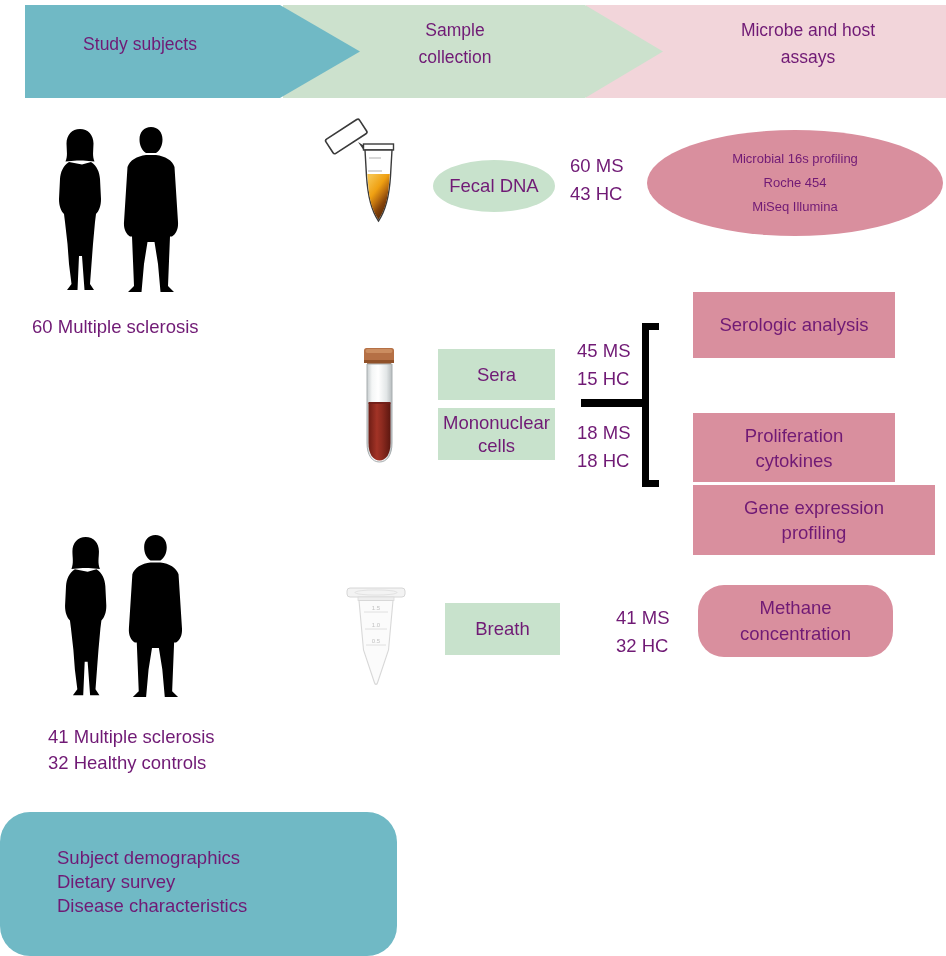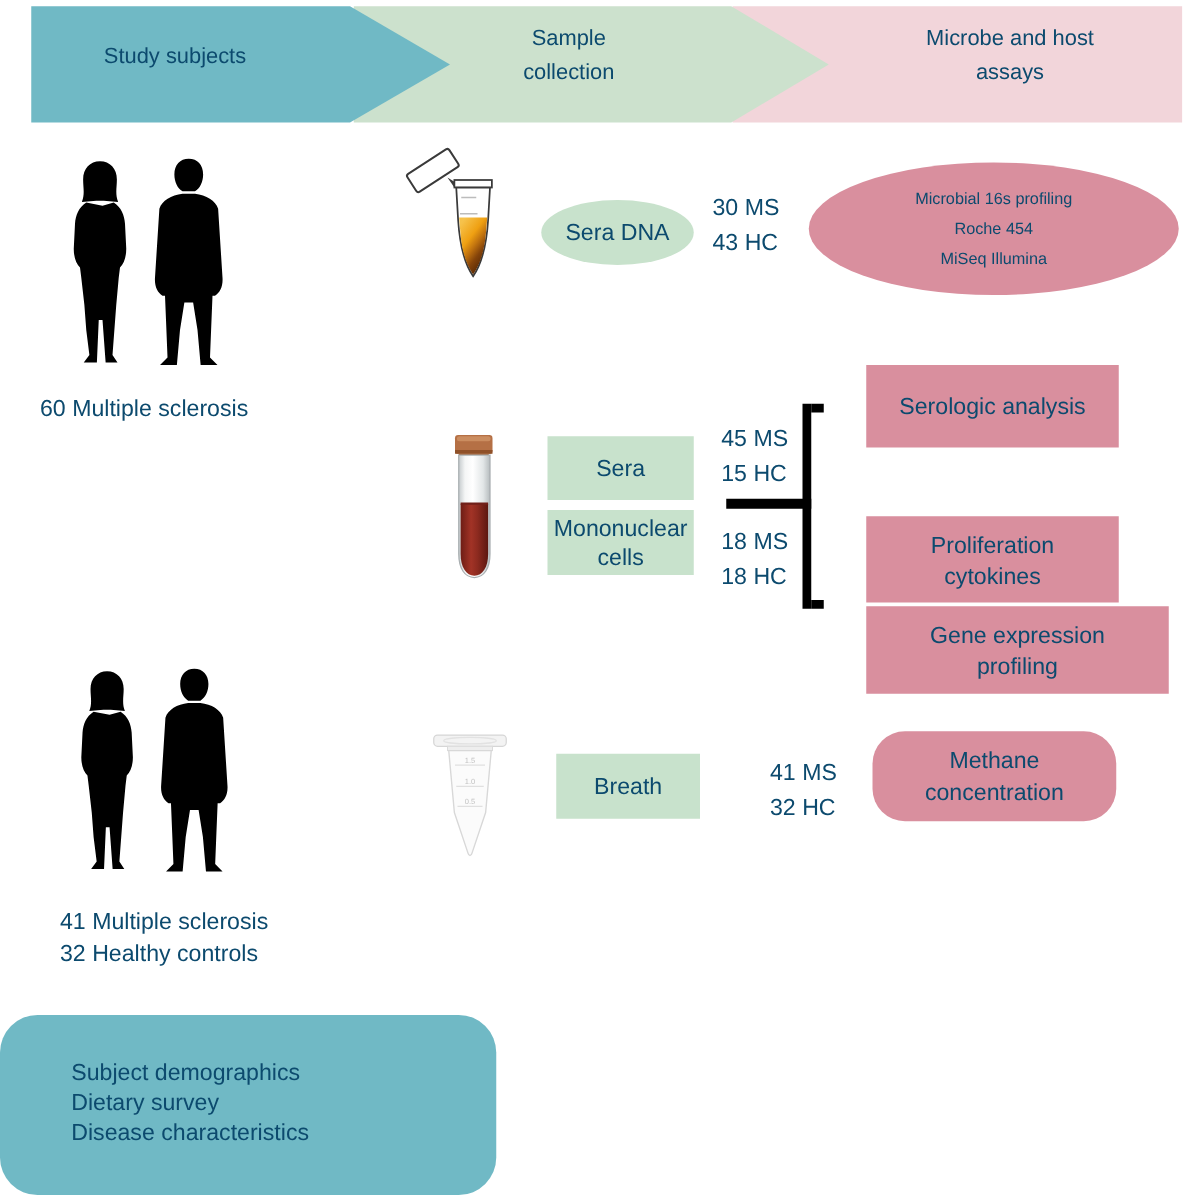--- a/index.html
+++ b/index.html
@@ -1,17 +1,17 @@
 <!DOCTYPE html>
 <html><head>
 <meta charset="utf-8">
 <style>
   html,body{margin:0;padding:0;background:#ffffff;}
   .canvas{position:relative;width:946px;height:956px;background:#ffffff;
-          font-family:"Liberation Sans","DejaVu Sans",sans-serif;color:#0c4a6e;overflow:hidden;}
+          font-family:"Liberation Sans","DejaVu Sans",sans-serif;color:#701a75;overflow:hidden;}
   .abs{position:absolute;}
   .hlabel{position:absolute;font-size:17.5px;text-align:center;line-height:27px;}
   .count{position:absolute;font-size:18.5px;line-height:28px;white-space:nowrap;}
   .gbox{position:absolute;background:#c8e2cc;text-align:center;font-size:18.5px;}
   .pbox{position:absolute;background:#d98f9e;text-align:center;font-size:18.5px;}
   .bar{position:absolute;background:#000000;}
   .subjects-label{position:absolute;font-size:18.5px;line-height:26px;white-space:nowrap;}
   .ellipse{border-radius:50%;}
   .center-v{display:flex;flex-direction:column;justify-content:center;}
   .survey-box{position:absolute;left:0;top:812px;width:397px;height:144px;background:#70b9c5;
@@ -73,24 +73,24 @@
       <rect x="8" y="14" width="40" height="17" rx="2" fill="#ffffff" stroke="#3a3a3a" stroke-width="1.6"></rect>
     </g>
     <path d="M40,28 L48,33 L45.5,36 Z" fill="#3a3a3a"></path>
     <rect x="45.5" y="30" width="30" height="6" fill="#ffffff" stroke="#3a3a3a" stroke-width="1.4"></rect>
     <path d="M47,36 L74,36 L72.5,62 C71,86 66,99 60.5,107 C55,99 50,86 48.5,62 Z" fill="#ffffff" stroke="#3a3a3a" stroke-width="1.4"></path>
     <line x1="51" y1="44" x2="63" y2="44" stroke="#bcbcbc" stroke-width="1.2"></line>
     <line x1="50" y1="57" x2="64" y2="57" stroke="#bcbcbc" stroke-width="1.2"></line>
     <path d="M49.3,60 L71.8,60 L70.8,72 C69.5,88 65.5,98.5 60.5,105.5 C55.5,98.5 51.5,88 50.3,72 Z" fill="url(#amber)"></path>
   </svg>
 
-  <div class="gbox ellipse" style="left:433px;top:160px;width:122px;height:52px;line-height:52px">Sera DNA</div>
+  <div class="gbox ellipse" style="left:433px;top:160px;width:122px;height:52px;line-height:52px">Fecal DNA</div>
 
   <div class="count" style="left:570px;top:152px">
-    <div>30 MS</div>
+    <div>60 MS</div>
     <div>43 HC</div>
   </div>
 
   <div class="pbox ellipse center-v" style="left:647px;top:130px;width:296px;height:106px;font-size:13px;line-height:24px">
     <div>Microbial 16s profiling</div>
     <div>Roche 454</div>
     <div>MiSeq Illumina</div>
   </div>
 
   <svg class="abs" style="left:358px;top:344px" width="38" height="122" viewBox="0 0 38 122">

